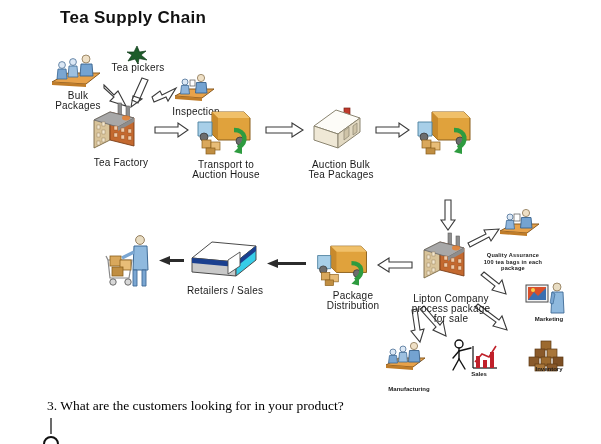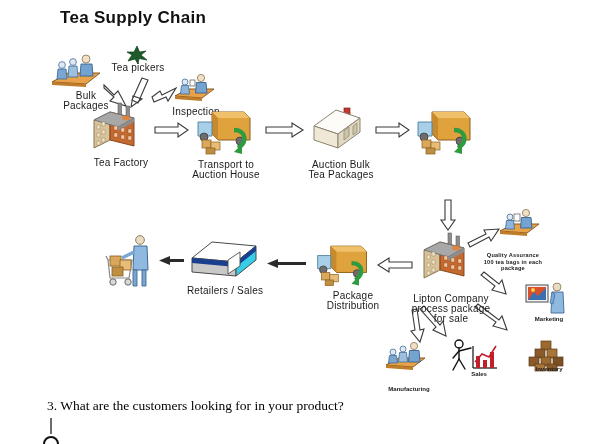--- a/index.html
+++ b/index.html
@@ -109,21 +109,21 @@
       <g>
         <circle cx="25" cy="10" r="3.4" fill="#dce8f5" stroke="#4a6f96" stroke-width=".8"></circle>
         <path d="M21,14 L29,14 L30,25 L20,25 Z" fill="#9dc0e0" stroke="#3e6a95" stroke-width=".8"></path>
       </g>
       <g>
         <circle cx="38" cy="7" r="4" fill="#efe0c6" stroke="#8a7350" stroke-width=".8"></circle>
         <path d="M33,12 L44,12 L45,24 L32,24 Z" fill="#74a3d1" stroke="#39628c" stroke-width=".9"></path>
       </g>
     </svg>
   </div>
-  <div class="lbl" style="left:52px;top:91px;width:68px;">Bulk Packages</div>
+  <div class="lbl" style="left:44px;top:91px;width:68px;">Bulk Packages</div>
 
   <div class="node" style="left:126px;top:45px;width:22px;height:20px;">
     <svg width="22" height="20" viewBox="0 0 22 20">
       <path d="M11,1 L13.5,7 L20,6 L15,10 L21,15 L13,13.5 L12,19 L9,14 L2,16 L6,10 L1,7 L8,7 Z" fill="#1d5c2a" stroke="#0f3a19" stroke-width=".7"></path>
     </svg>
   </div>
   <div class="lbl" style="left:106px;top:63px;width:64px;">Tea pickers</div>
 
   <div class="node" style="left:172px;top:72px;width:46px;height:32px;">
     <svg width="46" height="32" viewBox="0 0 46 32">

